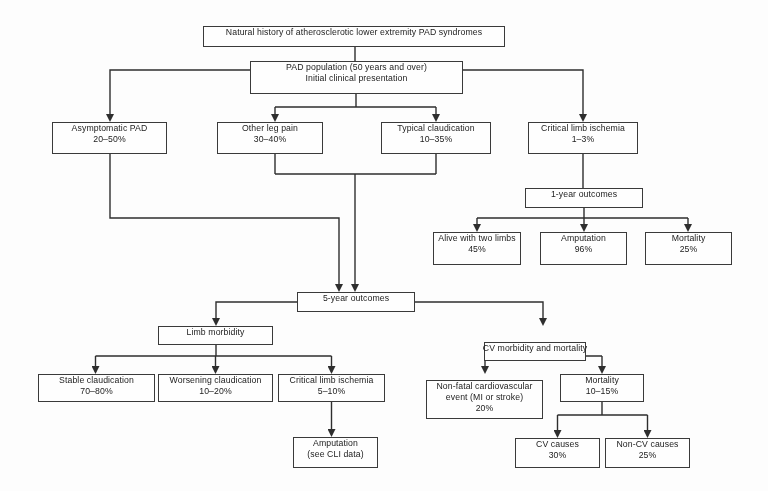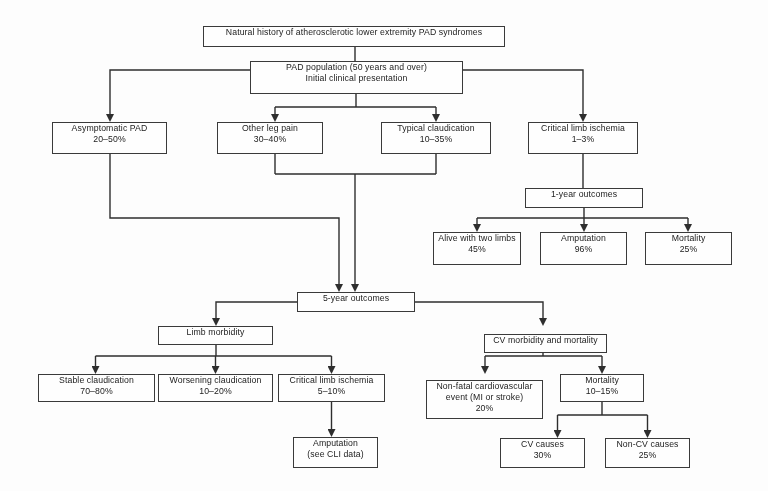--- a/index.html
+++ b/index.html
@@ -130,21 +130,21 @@
   </div>
 
   <div class="node" style="left:297px;top:292px;width:118px;height:20px">
     <span>5-year outcomes</span>
   </div>
 
   <div class="node" style="left:158px;top:326px;width:115px;height:19px">
     <span>Limb morbidity</span>
   </div>
 
-  <div class="node" style="left:484px;top:334px;width:123px;height:19px">
+  <div class="node" style="left:484px;top:342px;width:102px;height:19px">
     <span>CV morbidity and mortality</span>
   </div>
 
   <div class="node" style="left:38px;top:374px;width:117px;height:28px">
     <span>Stable claudication</span>
     <span>70–80%</span>
   </div>
 
   <div class="node" style="left:158px;top:374px;width:115px;height:28px">
     <span>Worsening claudication</span>
@@ -165,21 +165,21 @@
   <div class="node" style="left:560px;top:374px;width:84px;height:28px">
     <span>Mortality</span>
     <span>10–15%</span>
   </div>
 
   <div class="node" style="left:293px;top:437px;width:85px;height:31px">
     <span>Amputation</span>
     <span>(see CLI data)</span>
   </div>
 
-  <div class="node" style="left:500px;top:438px;width:85px;height:30px">
+  <div class="node" style="left:515px;top:438px;width:85px;height:30px">
     <span>CV causes</span>
     <span>30%</span>
   </div>
 
   <div class="node" style="left:605px;top:438px;width:85px;height:30px">
     <span>Non-CV causes</span>
     <span>25%</span>
   </div>
 
 </div>

